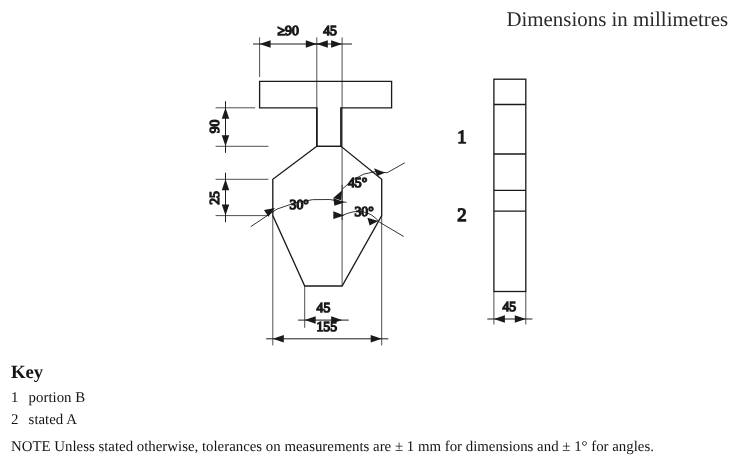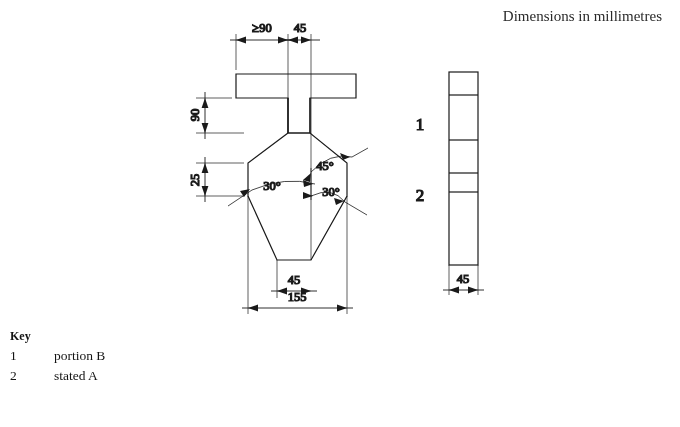--- a/index.html
+++ b/index.html
@@ -19,53 +19,53 @@
     position: absolute;
     left: 0;
     top: 0;
     width: 680px;
     height: 427px;
   }
   .header-note {
     position: absolute;
     right: 18px;
     top: 8px;
-    font-size: 15px;
+    font-size: 19px;
     color: #2a2a2a;
     white-space: nowrap;
   }
   .key-block {
     position: absolute;
     left: 10px;
     top: 330px;
     width: 660px;
     font-size: 13.5px;
     line-height: 1.0;
     color: #141414;
   }
   .key-title {
     font-weight: bold;
-    font-size: 12px;
+    font-size: 17px;
     margin: 0 0 7px 0;
     font-family: Liberation Serif, serif;
   }
   .key-row {
     display: block;
     position: relative;
     height: 20px;
   }
   .key-num {
     position: absolute;
     left: 0;
     top: 0;
     width: 16px;
   }
   .key-label {
     position: absolute;
-    left: 44px;
+    left: 16px;
     top: 0;
   }
   .note-line {
     margin-top: 5px;
     font-size: 13.5px;
     white-space: nowrap;
   }
   svg { display: block; }
   svg text {
     font-family: "Liberation Serif", "DejaVu Serif", serif;
@@ -220,15 +220,16 @@
   <div class="key-block">
     <div class="key-title">Key</div>
     <div class="key-row">
       <span class="key-num">1</span>
       <span class="key-label">portion B</span>
     </div>
     <div class="key-row">
       <span class="key-num">2</span>
       <span class="key-label">stated A</span>
     </div>
+    <div class="note-line">NOTE Unless stated otherwise, tolerances on measurements are ± 1 mm for dimensions and ± 1° for angles.</div>
   </div>
 
 </div>
 
 </body></html>

